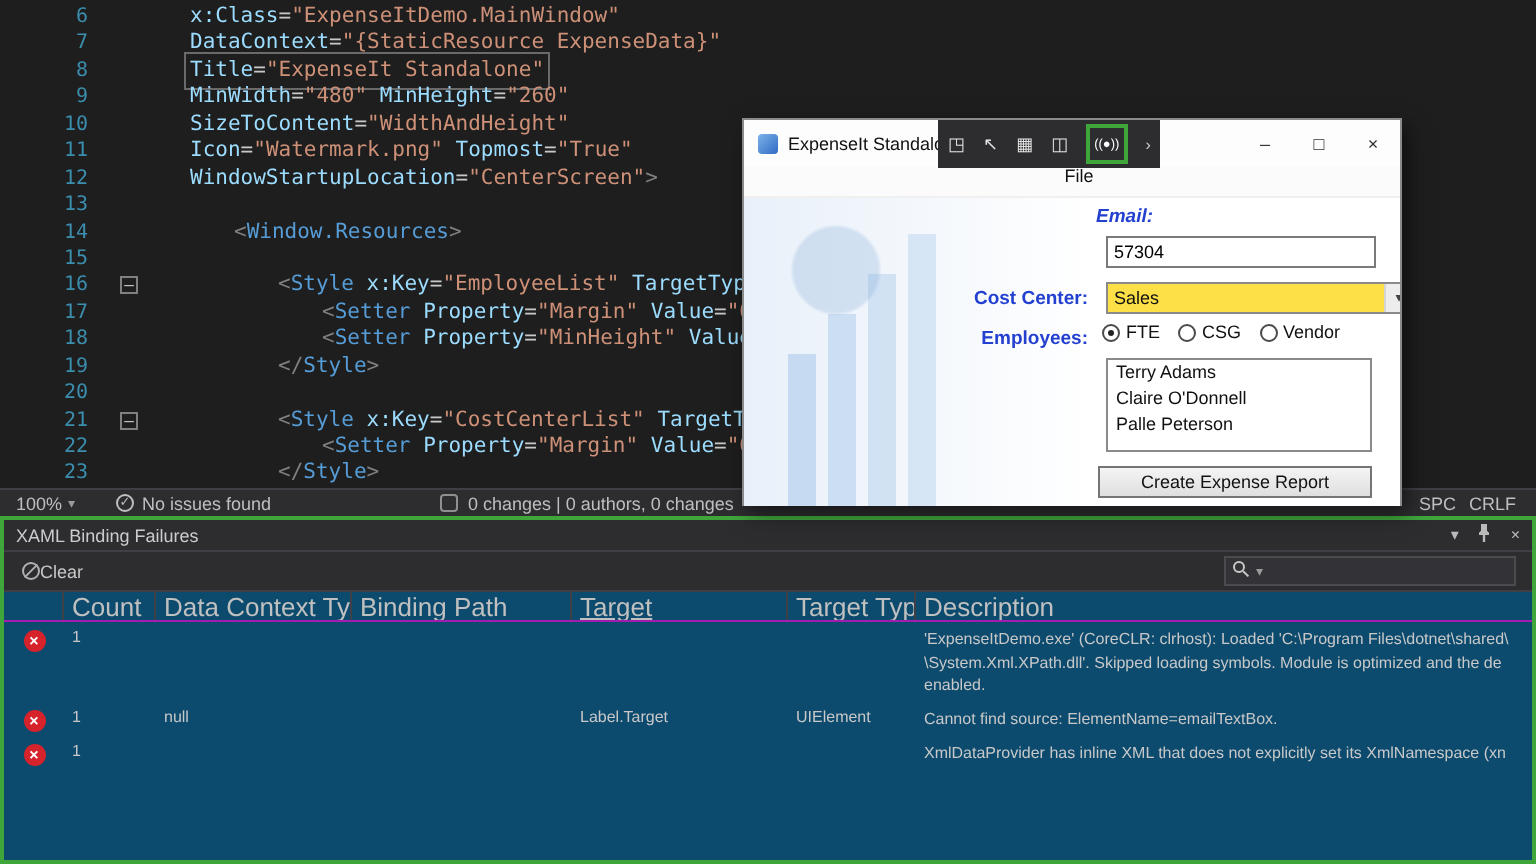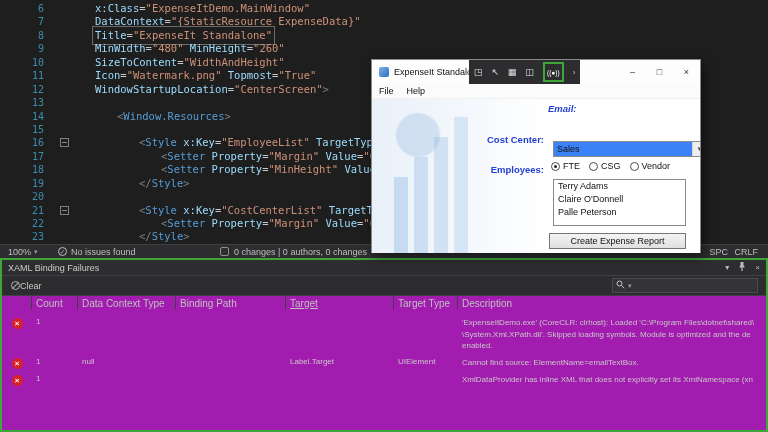--- a/index.html
+++ b/index.html
@@ -38,72 +38,72 @@
   .app-icon{width:10px;height:10px;margin-left:7px;border-radius:2px;background:linear-gradient(135deg,#7FB2EA,#2F6BC4);}
   .title{margin-left:5px;font-size:9px;color:#111;white-space:nowrap;}
   .dbg-toolbar{position:absolute;left:97px;top:0;height:24px;background:#2D2D30;display:flex;align-items:center;
                padding:0 5px;gap:9px;z-index:2;}
   .tbicon{color:#E0E0E0;font-size:9px;}
   .gbox{border:2px solid var(--green,#3FA63C);height:20px;box-sizing:border-box;display:flex;align-items:center;padding:0 2px;}
   .bf-icon{color:#FFF;font-size:6.5px;letter-spacing:0;}
   .tb-chev{color:#CCC;font-size:8px;}
   .winbtns{margin-left:auto;display:flex;height:100%;}
   .wbtn{width:27px;display:flex;align-items:center;justify-content:center;font-size:9px;color:#333;}
-  .menubar{height:15px;background:#FBFBFB;display:flex;align-items:center;padding-left:7px;gap:13px;font-size:9px;border-bottom:1px solid #F0F0F0;}
+  .menubar{height:15px;background:#FBFBFB;display:flex;align-items:center;padding-left:7px;gap:13px;font-size:9px;border-bottom:1px solid #F0F0F0;flex-direction:column;}
   .content{position:relative;height:154px;background:#FFF;overflow:hidden;}
   .watermark{position:absolute;left:0;top:0;width:175px;height:100%;
     background-image:
       radial-gradient(circle at 46px 36px, rgba(130,170,215,.28) 0 21px, rgba(130,170,215,0) 23px),
       linear-gradient(rgba(160,195,232,.50),rgba(160,195,232,.50)),
       linear-gradient(rgba(160,195,232,.45),rgba(160,195,232,.45)),
       linear-gradient(rgba(160,195,232,.40),rgba(160,195,232,.40)),
       linear-gradient(rgba(160,195,232,.35),rgba(160,195,232,.35)),
       linear-gradient(to right, rgba(214,228,244,.55), rgba(255,255,255,0));
     background-repeat:no-repeat;
     background-position:0 0,22px 78px,42px 58px,62px 38px,82px 18px,0 0;
     background-size:100% 100%,14px 80px,14px 100px,14px 120px,14px 140px,100% 100%;}
   .lbl{position:absolute;color:var(--blue,#2440D0);font-weight:bold;font-size:9.5px;}
   .lbl-email{left:176px;top:4px;font-style:italic;}
-  .lbl-cc{left:98px;top:35px;width:74px;text-align:right;}
+  .lbl-cc{left:98px;top:45px;width:74px;text-align:right;}
   .lbl-emp{left:98px;top:65px;width:74px;text-align:right;}
   .tb-email{position:absolute;left:181px;top:19px;width:130px;height:14px;border:1px solid #7A7A7A;background:#fff;
             font-family:"Liberation Sans",sans-serif;font-size:9px;padding:0 0 0 3px;box-sizing:content-box;}
   .combo{position:absolute;left:181px;top:42px;width:154px;height:16px;box-sizing:border-box;border:1px solid #8A8A8A;
-         background:#3b82f6;display:flex;align-items:center;}
+         background:#fde047;display:flex;align-items:center;}
   .combo-val{flex:1;padding-left:3px;font-size:9px;}
   .combo-arrow{width:13px;height:100%;display:flex;align-items:center;justify-content:center;font-size:7px;color:#444;
                background:#EDEDED;border-left:1px solid #D5D5D5;}
   .radios{position:absolute;left:179px;top:62px;display:flex;}
   .radio-item{display:inline-flex;align-items:center;margin-right:9px;font-size:9px;}
   .radio{width:9px;height:9px;box-sizing:border-box;border:1px solid #4A4A4A;border-radius:50%;background:#fff;
          display:inline-block;margin-right:3px;position:relative;}
   .radio.sel::after{content:"";position:absolute;left:2px;top:2px;width:3px;height:3px;border-radius:50%;background:#222;}
   .listbox{position:absolute;left:181px;top:80px;width:133px;height:47px;box-sizing:border-box;border:1px solid #8A8A8A;
            background:#fff;overflow:hidden;}
   .litem{font-size:9px;line-height:13px;padding-left:4px;white-space:nowrap;}
   .cer-btn{position:absolute;left:177px;top:134px;width:137px;height:16px;background:linear-gradient(#F4F4F4,#DFDFDF);
            border:1px solid #757575;font-family:"Liberation Sans",sans-serif;font-size:9px;color:#111;padding:0;}
 
   
-  .panel{position:absolute;left:0;top:258px;width:768px;height:174px;box-sizing:border-box;background:#a21caf;
+  .panel{position:absolute;left:0;top:258px;width:768px;height:174px;box-sizing:border-box;background:#0c4a6e;
          border:2px solid var(--green,#3FA63C);}
   .p-header{height:15px;background:#2D2D30;display:flex;align-items:center;padding:0 6px;font-size:9px;color:#CCC;}
   .ph-icons{margin-left:auto;display:flex;align-items:center;gap:9px;color:#BBB;}
   .ph-icons .gl{font-size:8px;}
   .p-toolbar{height:19px;background:#2D2D30;border-top:1px solid #3F3F46;border-bottom:1px solid #3F3F46;
              box-sizing:content-box;display:flex;align-items:center;font-size:9px;color:#C8C8C8;}
   .clear-btn{display:flex;align-items:center;padding:0 9px;gap:0;}
   .icon-clear{width:9px;height:9px;box-sizing:border-box;border:1px solid #B0B0B0;border-radius:50%;position:relative;display:inline-block;}
   .icon-clear::after{content:"";position:absolute;left:-1px;top:3px;width:9px;height:1px;background:#B0B0B0;transform:rotate(-45deg);}
   .searchbox{margin-left:auto;margin-right:8px;width:138px;height:13px;background:#333337;border:1px solid #4A4A4F;
              display:flex;align-items:center;padding:0 3px;gap:3px;}
   .searchbox input{flex:1;min-width:0;background:transparent;border:none;outline:none;color:#CCC;
                    font-family:"Liberation Sans",sans-serif;font-size:8.5px;}
   .searchbox input::placeholder{color:#9A9A9A;}
-  .colhead{display:flex;height:14px;align-items:center;font-size:10px;color:#C0C0C0;border-bottom:4px solid #a21caf;}
+  .colhead{display:flex;height:14px;align-items:center;font-size:13px;color:#C0C0C0;border-bottom:1px solid #a21caf;}
   .colhead .cell{border-right:1px solid #3F3F46;height:100%;display:flex;align-items:center;}
   .cell{padding-left:4px;box-sizing:border-box;flex-shrink:0;overflow:hidden;white-space:nowrap;}
   .c-icon{width:30px;padding-left:0;display:flex;justify-content:center;}
   .cflex{flex:1 1 auto;border-right:none !important;}
   .prow{display:flex;align-items:flex-start;padding:3px 0 2px;font-size:8px;color:#C8C8C8;}
   .err{width:11px;height:11px;border-radius:50%;background:var(--red,#D6232B);color:#fff;font-size:8px;line-height:11px;
        text-align:center;font-weight:bold;margin-top:1px;}
   .dline{line-height:11.5px;white-space:nowrap;overflow:hidden;}
 </style>
 </head>
@@ -226,20 +226,21 @@
         <span class="wbtn">×</span>
       </div>
     </div>
     <div class="menubar">
       <span>File</span>
       <span>Help</span>
     </div>
     <div class="content">
       <div class="watermark"></div>
       <span class="lbl lbl-email">Email:</span>
+      <input class="tb-email" value="57304" style="">
       <span class="lbl lbl-cc">Cost Center:</span>
       <div class="combo">
         <span class="combo-val">Sales</span>
         <span class="combo-arrow">▾</span>
       </div>
       <span class="lbl lbl-emp">Employees:</span>
       <div class="radios">
           <span class="radio-item">
             <span class="radio sel"></span>
             <span class="rlabel">FTE</span>

